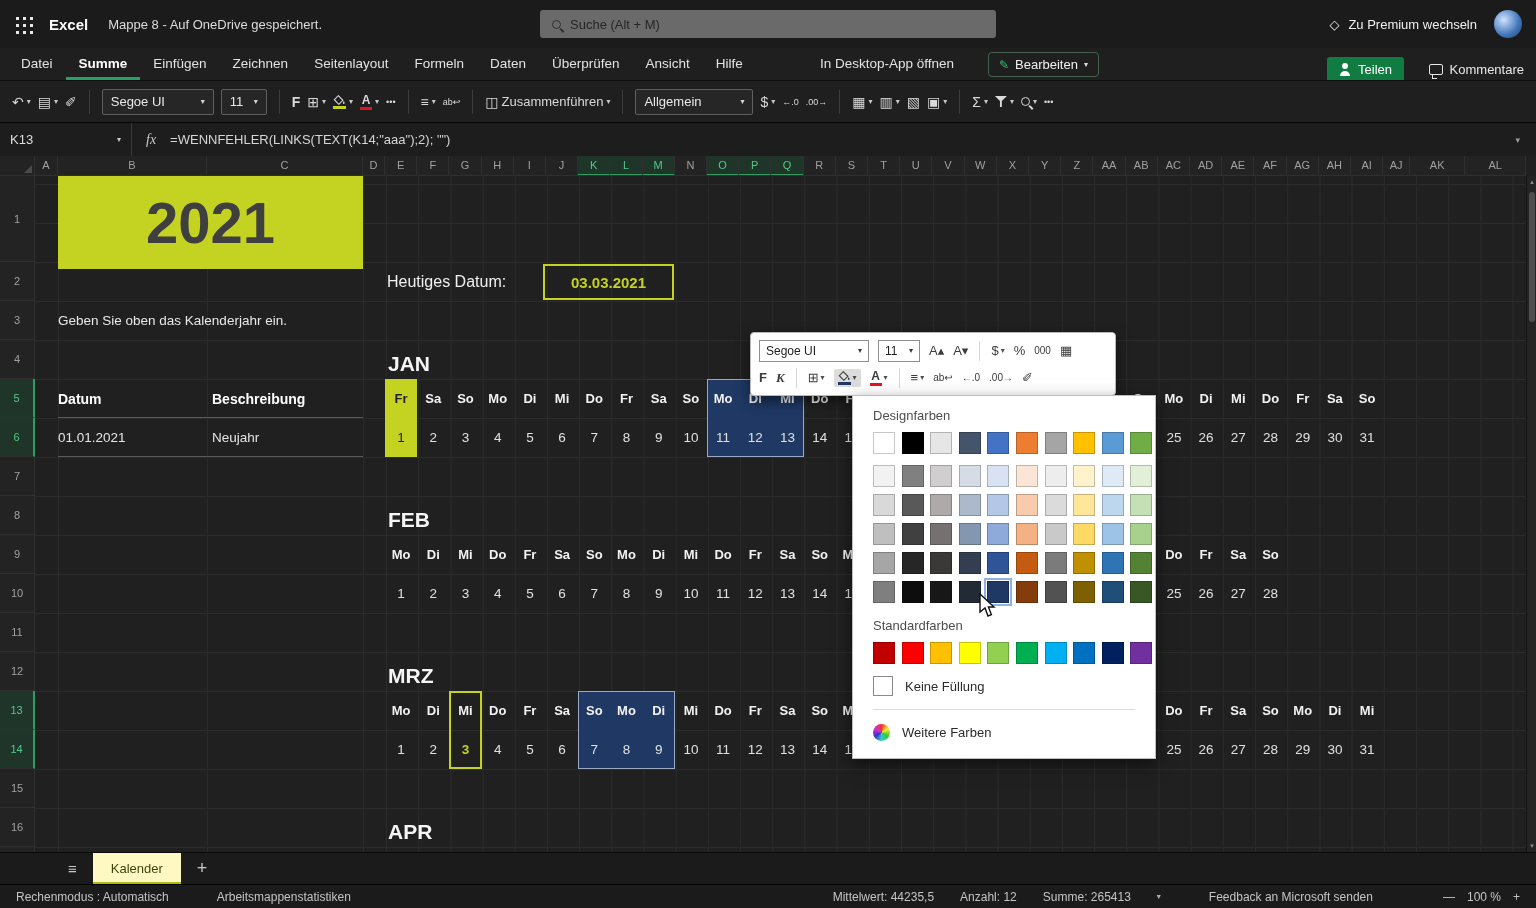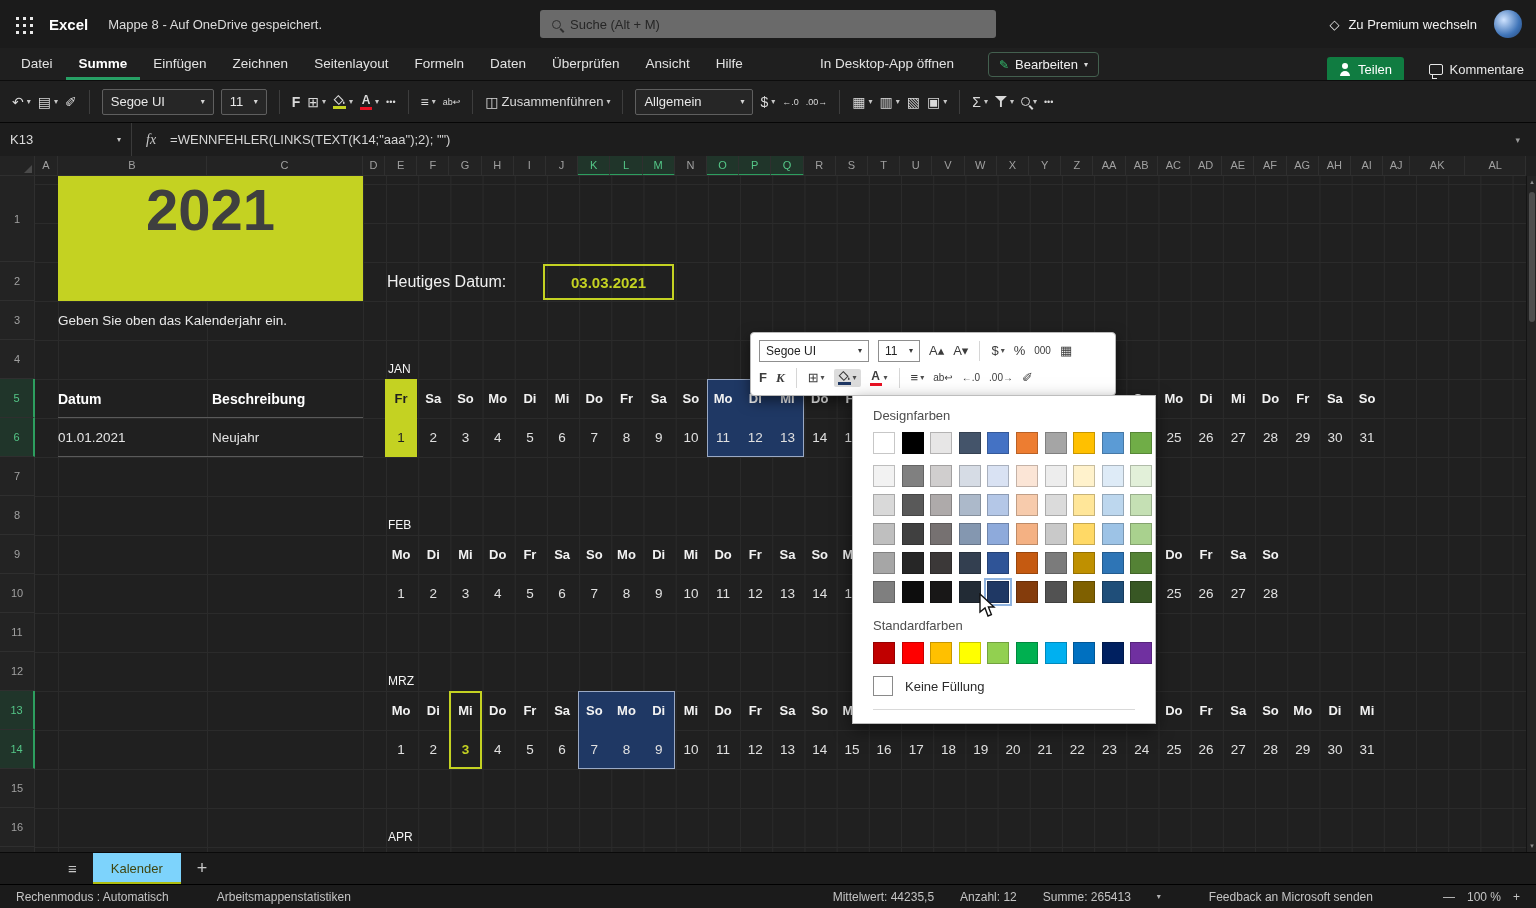--- a/index.html
+++ b/index.html
@@ -66,49 +66,49 @@
 .colh.hl{background:#20352a;color:#54c687;border-bottom:2px solid #2d9e5f}
 
 
 #sheet{position:absolute;left:0;top:176px;width:1526px;height:676px;background:#202020;overflow:hidden}
 #hlines{position:absolute;left:35px;top:0;width:1491px;height:100%;background-image:linear-gradient(#2b2b2b 0 1px,transparent 1px);background-size:100% 39px;background-position:0 86px;background-repeat:repeat}
 #vlines{position:absolute;left:363px;top:0;width:1163px;height:100%;border-left:1px solid #2b2b2b;background-image:linear-gradient(90deg,#2b2b2b 0 1px,transparent 1px);background-size:32.2px 100%;background-position:22px 0;background-repeat:repeat}
 .vline{position:absolute;top:0;width:1px;height:100%;background:#2b2b2b}
 #row-headers{position:absolute;left:0;top:0;width:35px;height:100%;background:#232323;border-right:1px solid #2f2f2f}
 .rowh{position:absolute;left:0;width:35px;font-size:11px;color:#a0a0a0;text-align:center;border-bottom:1px solid #2f2f2f;border-right:1px solid #2f2f2f}
 .rowh.hl{background:#20352a;color:#54c687;border-right:2px solid #2d9e5f}
-#year-banner{position:absolute;left:58px;top:0;width:305px;height:125px;background:var(--lime,#c4d222);display:flex;align-items:flex-start;justify-content:center;z-index:1}
+#year-banner{position:absolute;left:58px;top:0;width:305px;height:93px;background:var(--lime,#c4d222);display:flex;align-items:center;justify-content:center;z-index:1}
 #year-banner span{font-size:58px;font-weight:bold;color:#3f3f3f}
 #hint-cell{position:absolute;left:58px;top:125px;height:39px;display:flex;align-items:center;font-size:13.5px;color:#e8e8e8;z-index:1}
 #important-banner{position:absolute;left:58px;top:164px;width:305px;height:39px;background:var(--lime,#c4d222);display:flex;align-items:center;padding-left:30px;z-index:1}
 #important-banner span{font-size:16px;font-weight:bold;color:#202020}
 .tcell{position:absolute;height:39px;display:flex;align-items:center;font-size:13.5px;color:#e4e4e4;z-index:1}
 .tcell.th{font-weight:bold;font-size:14px;color:#fff}
 .tline{position:absolute;left:58px;width:305px;height:1px;background:#5a5a5a;z-index:1}
 #today-label{position:absolute;left:387px;top:86px;height:39px;display:flex;align-items:center;font-size:16px;color:#f0f0f0;z-index:1}
 #today-box{position:absolute;left:543px;top:88px;width:131px;height:36px;border:2px solid var(--lime,#c4d222);display:flex;align-items:center;justify-content:center;z-index:1}
 #today-box span{color:var(--lime,#c4d222);font-weight:bold;font-size:15px}
-.month-label{position:absolute;display:flex;align-items:flex-end;padding-bottom:3px;font-weight:normal;font-size:12px;color:#f5f5f5;z-index:1}
+.month-label{position:absolute;display:flex;align-items:flex-end;padding-bottom:3px;font-weight:bold;font-size:21px;color:#f5f5f5;z-index:1}
 .day-cell{position:absolute;display:flex;align-items:center;justify-content:center;z-index:1}
 .day-cell.dow{font-weight:bold;font-size:13px;color:#f2f2f2}
 .day-cell.num{font-size:13.5px;color:#e0e0e0}
 .day-cell.event{background:var(--lime,#c4d222);color:#1f1f1f}
 .day-cell.num.today{color:var(--lime,#c4d222);font-weight:bold}
 .range-selection{position:absolute;background:var(--selection-fill,#1f3864);border:1px solid #9aa9c4;z-index:0}
 .today-outline{position:absolute;border:2px solid var(--lime,#c4d222);z-index:2;pointer-events:none}
 
 
 #vscroll{position:absolute;right:0;top:176px;width:10px;height:676px;background:#242424;border-left:1px solid #141414}
 #vscroll .arr{position:absolute;left:0;width:10px;text-align:center;font-size:7px;color:#8a8a8a}
 #vscroll .thumb{position:absolute;left:2px;top:16px;width:6px;height:130px;background:#4e4e4e;border-radius:3px}
 
 
 #tabbar{position:absolute;left:0;top:852px;width:100%;height:32px;background:#1b1b1b;border-top:1px solid #0a0a0a;display:flex;align-items:center;padding-left:68px;gap:16px}
 #tab-hamburger{color:#c8c8c8;font-size:15px}
-#sheet-tab{height:32px;display:flex;align-items:center;padding:0 18px;background:#7dd3fc;color:#3f450f;font-size:13px;box-shadow:inset 0 -3px 0 #aebc10}
+#sheet-tab{height:32px;display:flex;align-items:center;padding:0 18px;background:#fef9c3;color:#3f450f;font-size:13px;box-shadow:inset 0 -3px 0 #aebc10}
 #add-sheet{color:#c8c8c8;font-size:18px}
 
 
 #statusbar{position:absolute;left:0;top:884px;width:100%;height:24px;background:#1b1b1b;border-top:1px solid #000;display:flex;align-items:center;font-size:12px;color:#c4c4c4;padding:0 16px}
 #statusbar .sp{flex:1}
 #statusbar .item{margin-right:26px;white-space:nowrap}
 #statusbar .gap-l{margin-left:22px}
 .zoomer{display:flex;align-items:center;gap:12px;margin-left:44px}
 
 
@@ -743,20 +743,24 @@
         <div class="swatch" style="background: rgb(0, 176, 240);"></div>
         <div class="swatch" style="background: rgb(0, 112, 192);"></div>
         <div class="swatch" style="background: rgb(0, 32, 96);"></div>
         <div class="swatch" style="background: rgb(112, 48, 160);"></div>
       </div>
     <div class="opt-row">
       <span class="nofill-sw"></span>
       <span>Keine Füllung</span>
     </div>
     <div class="ddivider"></div>
+    <div class="opt-row">
+      <span class="palette"></span>
+      <span>Weitere Farben</span>
+    </div>
   </div>
 
   <div id="cursor">
     <svg width="20" height="26" viewBox="0 0 20 26">
         <path d="M2 1 L2 19 L7 15 L10 23 L13.4 21.6 L10.4 14 L16 14 Z" fill="#ffffff" stroke="#111111" stroke-width="1.4"></path>
       </svg>
   </div>
 
 </div>
 

